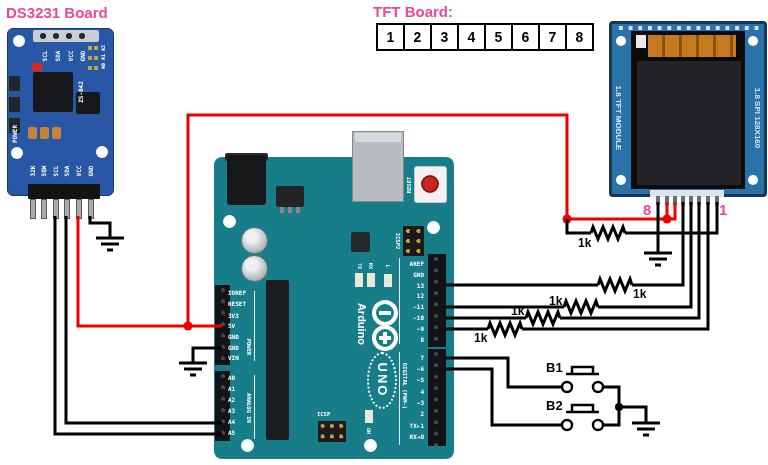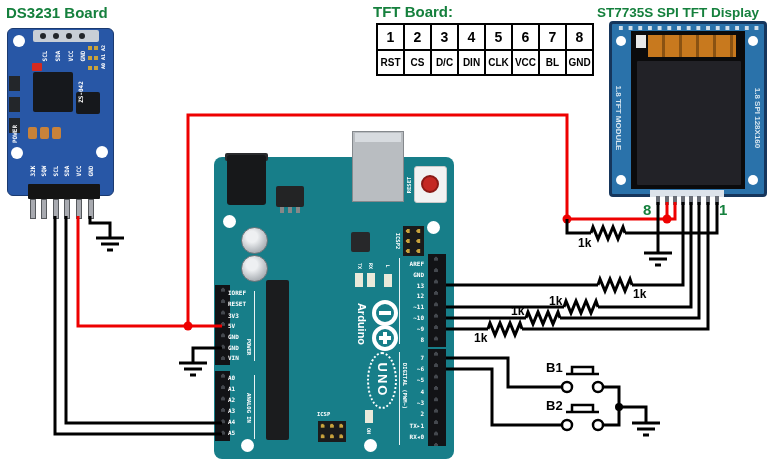--- a/index.html
+++ b/index.html
@@ -1,19 +1,19 @@
 <!DOCTYPE html>
 <html><head>
 <meta charset="utf-8">
 <style>
   html,body{margin:0;padding:0;background:#fff;}
   #stage{position:relative;width:768px;height:465px;background:#fff;overflow:hidden;
          font-family:"Liberation Sans",sans-serif;}
   .abs{position:absolute;}
-  .ttl{font-weight:bold;color:#15803d;font-family:"Liberation Sans",sans-serif;}
+  .ttl{font-weight:bold;color:#ec4899;font-family:"Liberation Sans",sans-serif;}
   .silk{font-family:"DejaVu Sans Mono",monospace;font-weight:bold;color:#fff;}
   .r90{position:absolute;transform:translate(-50%,-50%) rotate(90deg);white-space:nowrap;}
   .r270{position:absolute;transform:translate(-50%,-50%) rotate(-90deg);white-space:nowrap;}
   .pin-label{position:absolute;font-family:"DejaVu Sans Mono",monospace;font-weight:bold;
              color:#fff;font-size:6px;line-height:7px;width:40px;z-index:4;}
   .pr{text-align:right;}
   .circle{border-radius:50%;}
   .hole{background:#fff;border-radius:50%;z-index:3;}
   .hdr{background-color:#121316;z-index:3;
        background-image:radial-gradient(circle 2px at 50% 5px,#44484e 95%,transparent);
@@ -27,43 +27,32 @@
   table.pinout tr.nm td{font-size:10px;font-weight:bold;padding:1px 0;}
   svg{position:absolute;left:0;top:0;z-index:6;}
 </style>
 </head>
 <body>
 
 <div id="stage">
 
   <div class="abs ttl" style="left:6px;top:4px;font-size:15px;">DS3231 Board</div>
   <div class="abs ttl" style="left:373px;top:3px;font-size:15px;">TFT Board:</div>
-  <div class="abs ttl" style="left:597px;top:5px;font-size:13.5px;">ST7735S SPI TFT Display</div>
 
   <table class="pinout">
     <tbody>
         <tr class="num">
       <td>1</td>
       <td>2</td>
       <td>3</td>
       <td>4</td>
       <td>5</td>
       <td>6</td>
       <td>7</td>
       <td>8</td>
-    </tr>
-    <tr class="nm">
-      <td>RST</td>
-      <td>CS</td>
-      <td>D/C</td>
-      <td>DIN</td>
-      <td>CLK</td>
-      <td>VCC</td>
-      <td>BL</td>
-      <td>GND</td>
     </tr>
   </tbody>
     </table>
 
   <div class="abs" style="left:7px;top:28px;width:105px;height:166px;background:#2857a6;border:1px solid #1a3a70;border-radius:6px;z-index:1;"></div>
   <div class="abs" style="left:33px;top:30px;width:66px;height:12px;background:#c8ced6;border-radius:2px;z-index:2;"></div>
   <div class="abs circle" style="left:40px;top:33px;width:6px;height:6px;background:#23262a;z-index:3;"></div>
   <div class="abs circle" style="left:53px;top:33px;width:6px;height:6px;background:#23262a;z-index:3;"></div>
   <div class="abs circle" style="left:66px;top:33px;width:6px;height:6px;background:#23262a;z-index:3;"></div>
   <div class="abs circle" style="left:79px;top:33px;width:6px;height:6px;background:#23262a;z-index:3;"></div>

